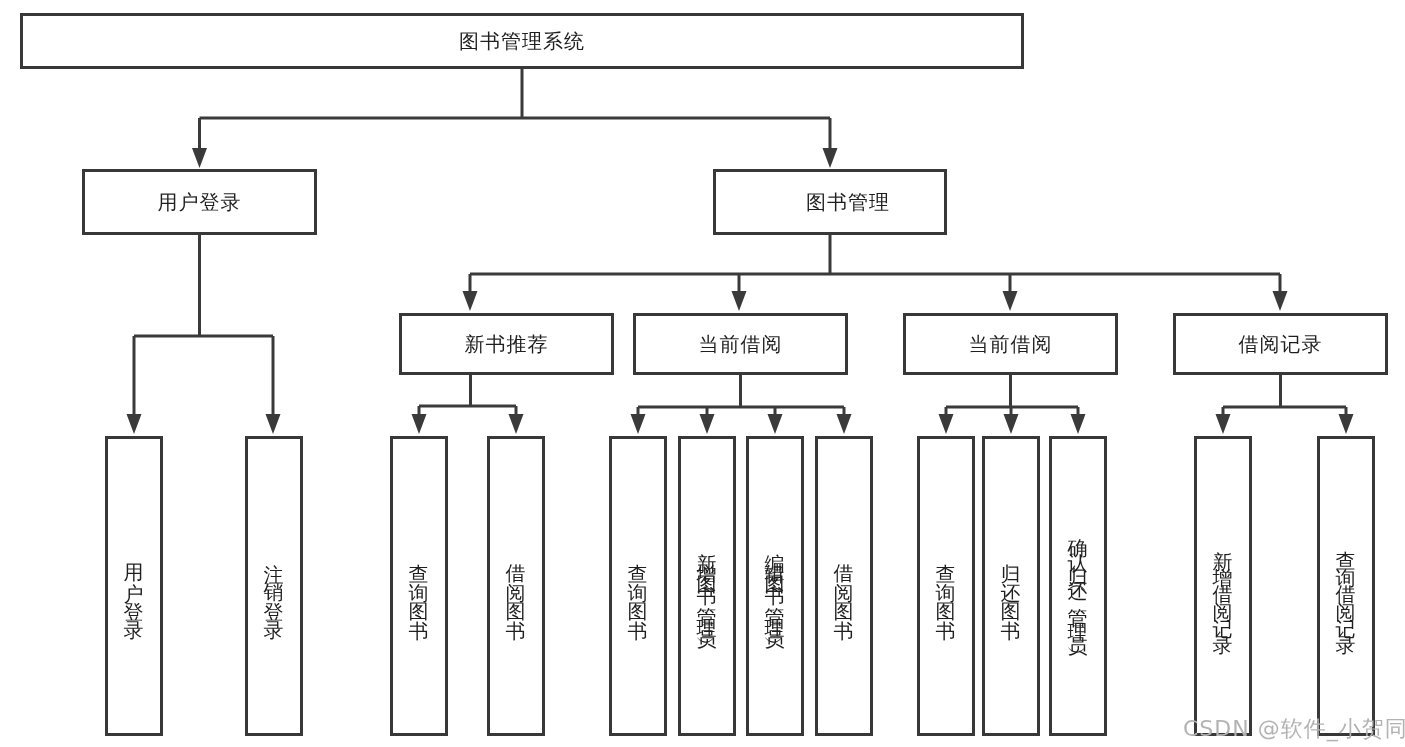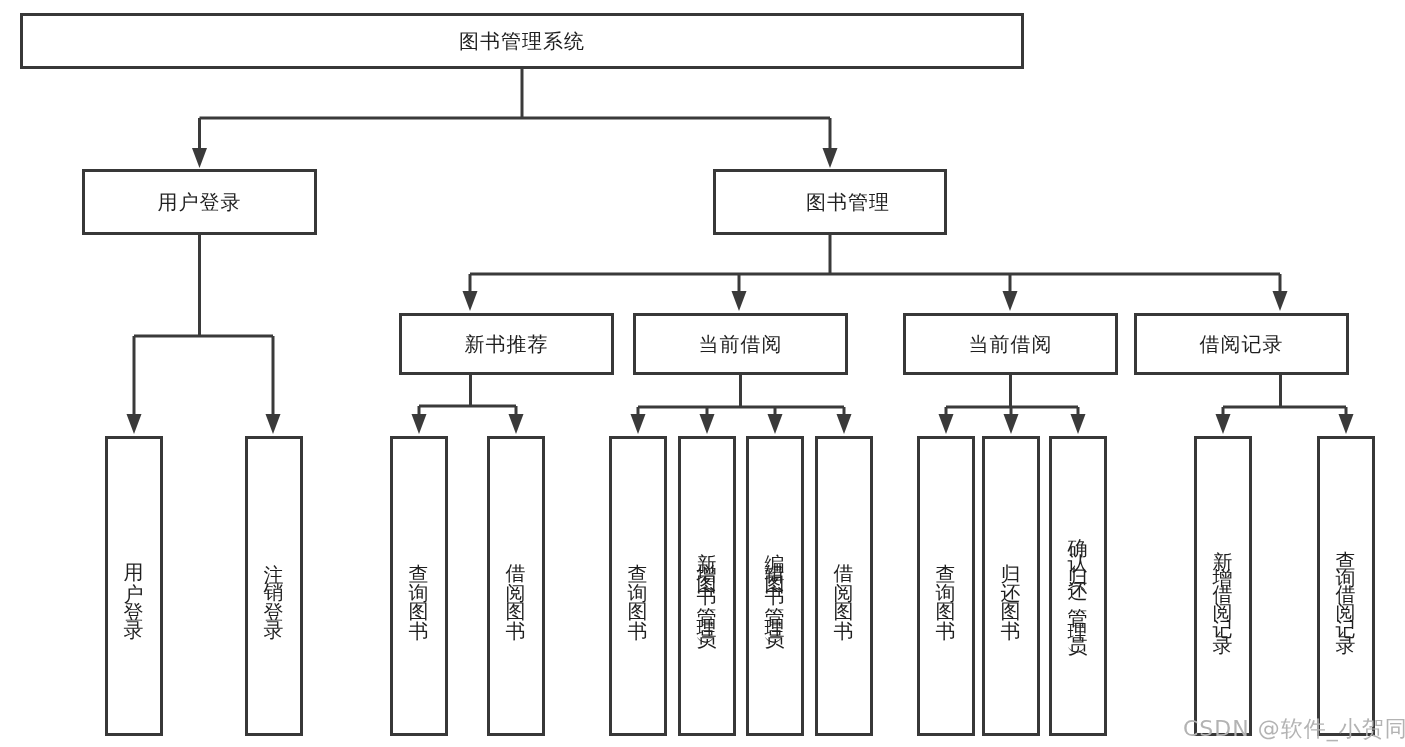--- a/index.html
+++ b/index.html
@@ -39,21 +39,21 @@
     letter-spacing: 1px;
     z-index: 2;
   }
   .root-box   { left: 20px;  top: 13px;  width: 1004px; height: 56px; }
   .lvl2-a     { left: 82px;  top: 169px; width: 235px;  height: 66px; }
   .lvl2-b     { left: 713px; top: 169px; width: 234px;  height: 66px; padding-left: 36px; }
   .lvl3       { top: 313px; width: 215px; height: 62px; }
   .lvl3-a { left: 363px; margin-left: 36px; }
   .lvl3-b { left: 633px; }
   .lvl3-c { left: 903px; font-family: Liberation Serif, serif; }
-  .lvl3-d { left: 1134px; }
+  .lvl3-d { left: 1173px; }
   .vbox {
     position: absolute;
     top: 436px;
     width: 58px;
     height: 300px;
     background: #ffffff;
     border: 3px solid #383838;
     display: flex;
     align-items: center;
     justify-content: center;

